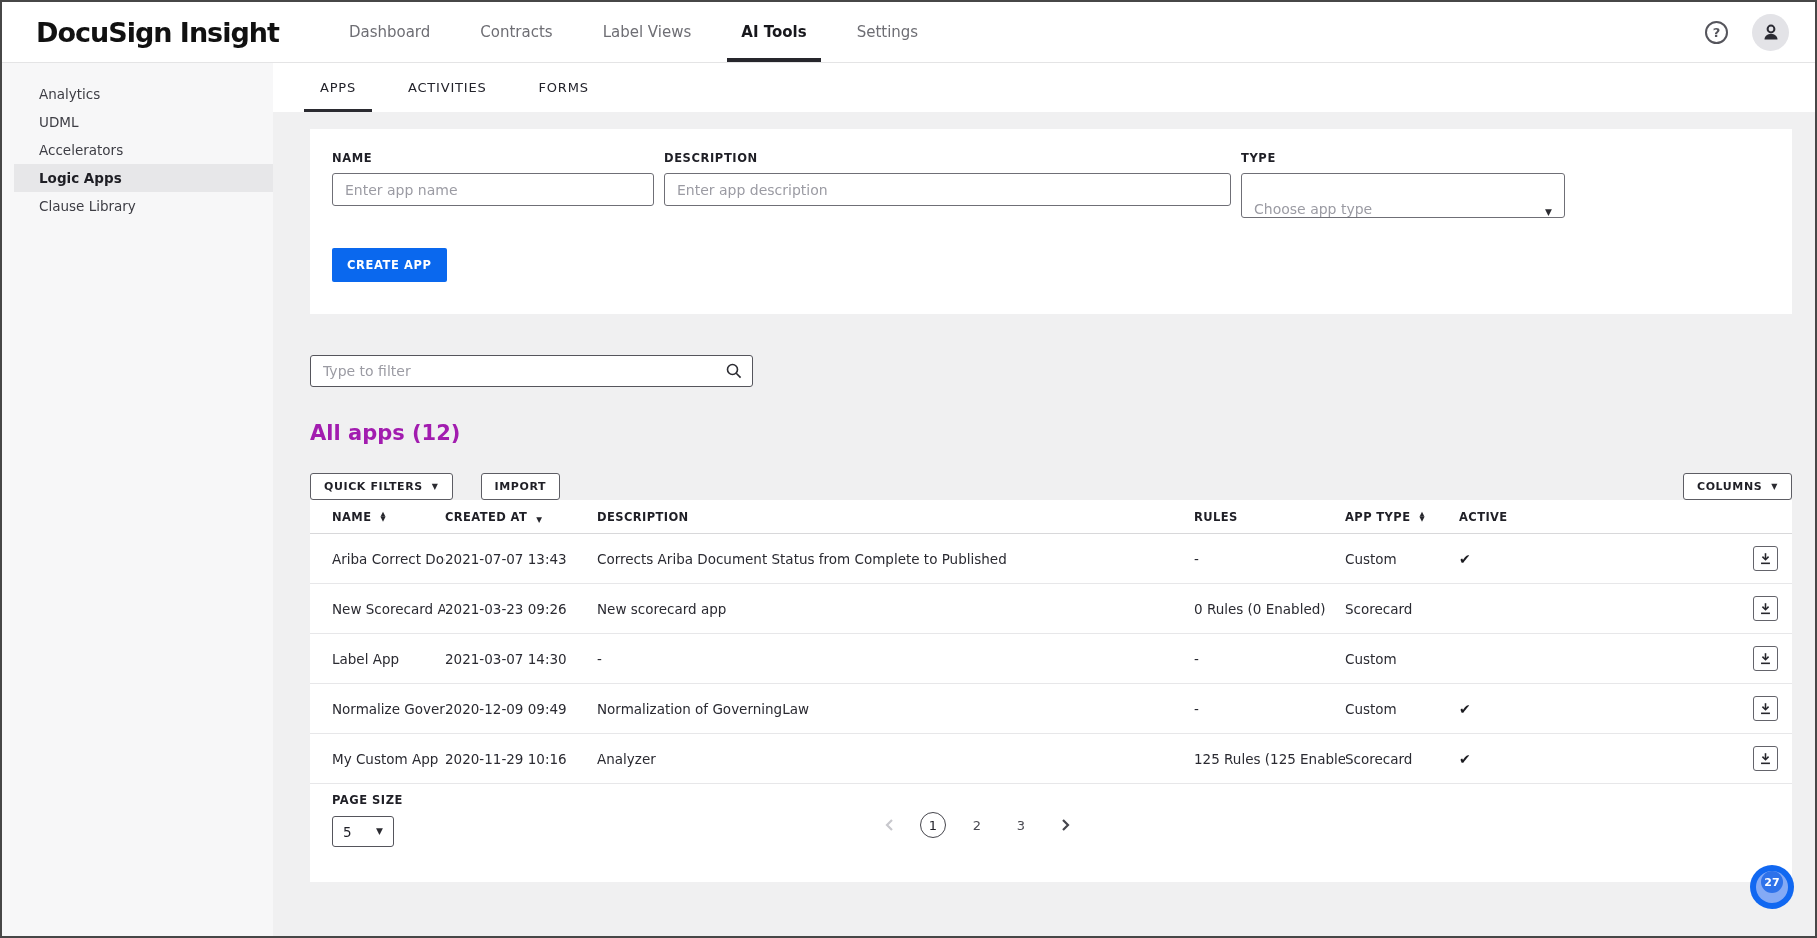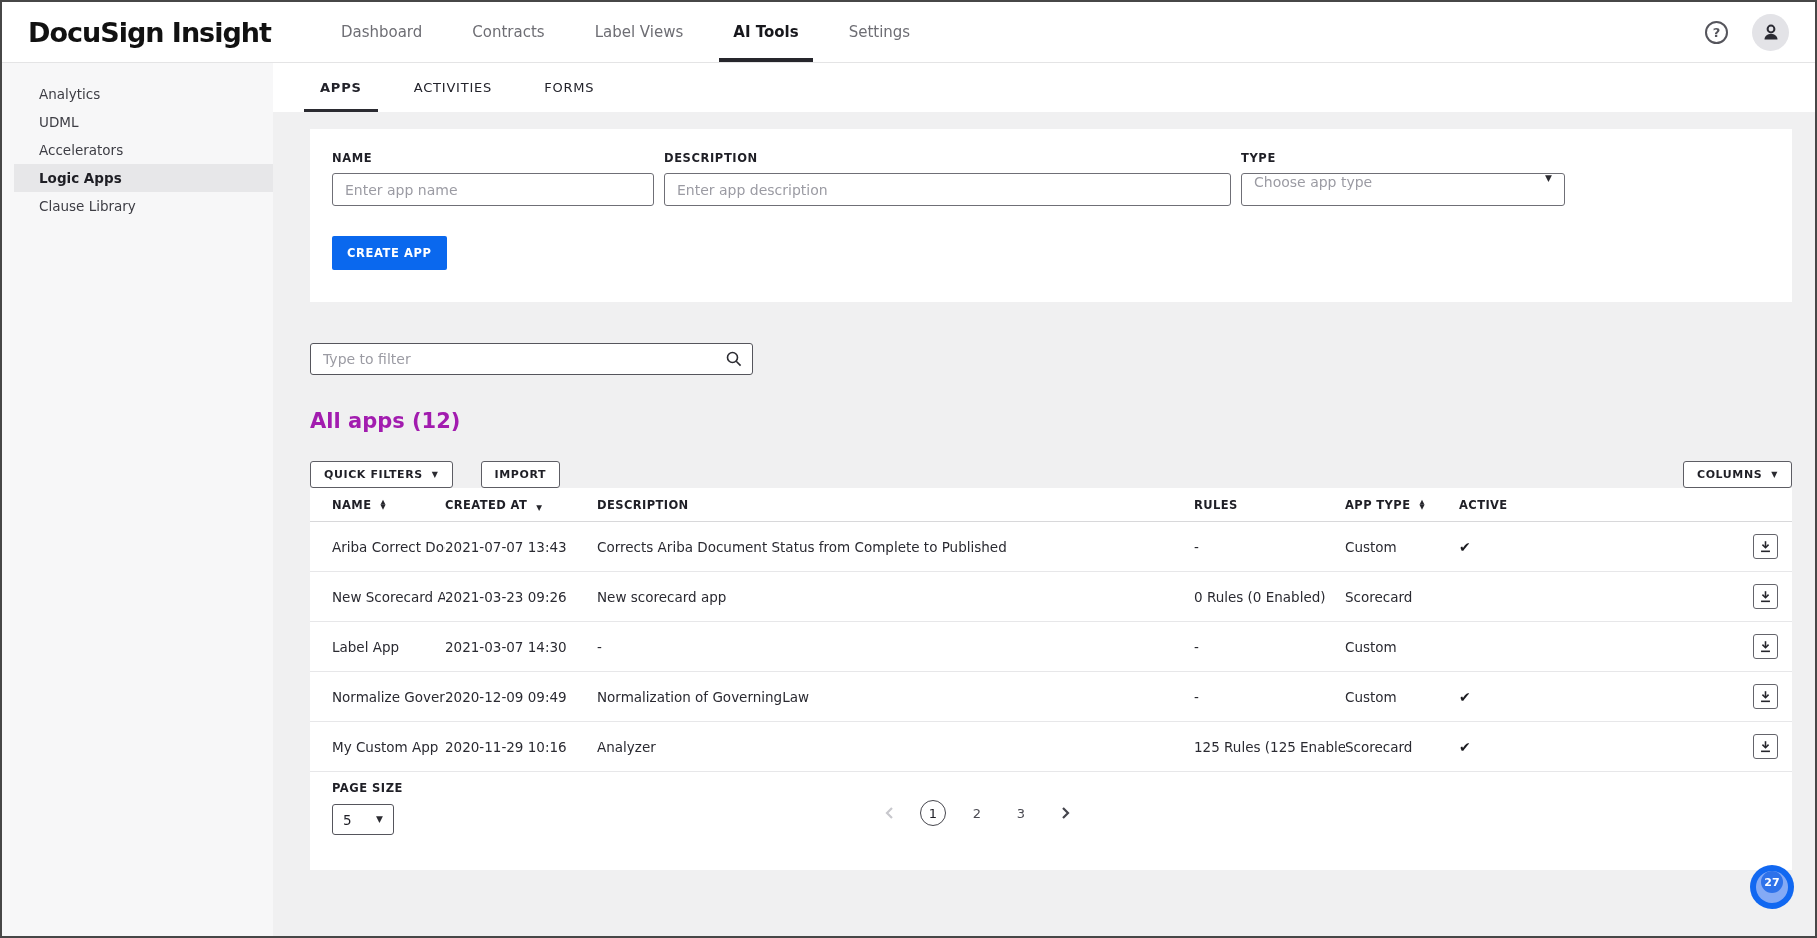--- a/index.html
+++ b/index.html
@@ -4,21 +4,21 @@
 <style>
   * { margin:0; padding:0; box-sizing:border-box; }
   body { background:#cfcfcf; font-family:"DejaVu Sans", sans-serif; }
   .window { width:1817px; height:938px; border:2px solid #474747; background:#f0f0f1;
             display:flex; flex-direction:column; position:relative; overflow:hidden; }
 
   
   .navbar { height:61px; background:#fff; border-bottom:1px solid #e4e4e5;
             display:flex; align-items:stretch; padding:0 26px; flex:0 0 auto; }
   .logo { font-size:27px; font-weight:800; color:#111; letter-spacing:-1px;
-          display:flex; align-items:center; margin-right:70px; white-space:nowrap; }
+          display:flex; align-items:center; margin-right:70px; white-space:nowrap;margin-left:8px; }
   .nav-menu { display:flex; gap:50px; align-items:stretch; }
   .nav-item { font-size:15px; color:#6e6e74; display:flex; align-items:center;
               position:relative; cursor:pointer; }
   .nav-item.active { color:#17171c; font-weight:600; }
   .nav-item.active::after { content:""; position:absolute; left:-14px; right:-14px;
               bottom:0; height:4px; background:#26262c; }
   .nav-right { margin-left:auto; display:flex; align-items:center; gap:24px; }
   .help-icon { width:23px; height:23px; border:2px solid #55555c; border-radius:50%;
                color:#55555c; font-size:13px; font-weight:700; display:flex;
                align-items:center; justify-content:center; cursor:pointer; }
@@ -30,38 +30,38 @@
   .sidebar { width:271px; flex:0 0 auto; background:#f7f7f8; padding-top:17px;padding-left:12px; }
   .side-item { padding:5px 25px; font-size:13.5px; color:#3d3d44; cursor:pointer;
                line-height:18px; margin-bottom:0; }
   .side-item.active { background:#e7e7e9; font-weight:700; color:#1e1e24; }
 
   main { flex:1; display:flex; flex-direction:column; min-width:0; }
   .tabbar { background:#fff; height:49px; flex:0 0 auto; display:flex;
             align-items:stretch; padding-left:21px; }
   .tab { padding:0 16px; display:flex; align-items:center; font-size:13px;
          letter-spacing:.8px; color:#22222a; position:relative; cursor:pointer; margin:0 10px; }
-  .tab.active { font-weight:700; }
+  .tab.active { font-weight:400; }
   .tab.active::after { content:""; position:absolute; left:0; right:0; bottom:0;
          height:3px; background:#2b2b31; }
 
   .content { flex:1; padding:17px 23px 0 37px; position:relative; }
 
   
   .card { background:#fff; padding:22px 22px 32px; margin-bottom:41px; }
   .fields { display:flex; gap:10px; }
   .field label { display:block; font-size:11.5px; font-weight:700; letter-spacing:.6px;
                  color:#1f1f26; margin-bottom:8px; }
   .f-name { width:322px; } .f-desc { width:567px; } .f-type { width:324px; }
   .tb { height:33px; border:1px solid #6f6f76; border-radius:3px; width:100%;
         padding:0 12px; font-size:14px; color:#1f1f26; background:#fff;
         font-family:"DejaVu Sans", sans-serif; }
   ::placeholder { color:#9b9ba3; opacity:1; }
-  .select-box { height:33px; border:1px solid #6f6f76; border-radius:3px; width:100%;
-        padding:0 12px; display:flex; align-items:flex-start; justify-content:space-between;
+  .select-box { height:45px; border:1px solid #6f6f76; border-radius:3px; width:100%;
+        padding:0 12px; display:flex; align-items:flex-end; justify-content:space-between;
         font-size:14px; background:#fff; cursor:pointer; }
   .muted { color:#9b9ba3; }
   .caret { font-size:9px; color:#2b2b31; line-height:1; }
   .btn-primary { margin-top:30px; background:#0a68ee; color:#fff; font-size:11.5px;
         font-weight:700; letter-spacing:.6px; padding:10px 15px; border:none;
         border-radius:2px; cursor:pointer; font-family:"DejaVu Sans", sans-serif; }
 
   
   .filter-wrap { position:relative; width:443px; margin-bottom:34px; }
   .filter-input { width:100%; height:32px; border:1px solid #55555c; border-radius:3px;

